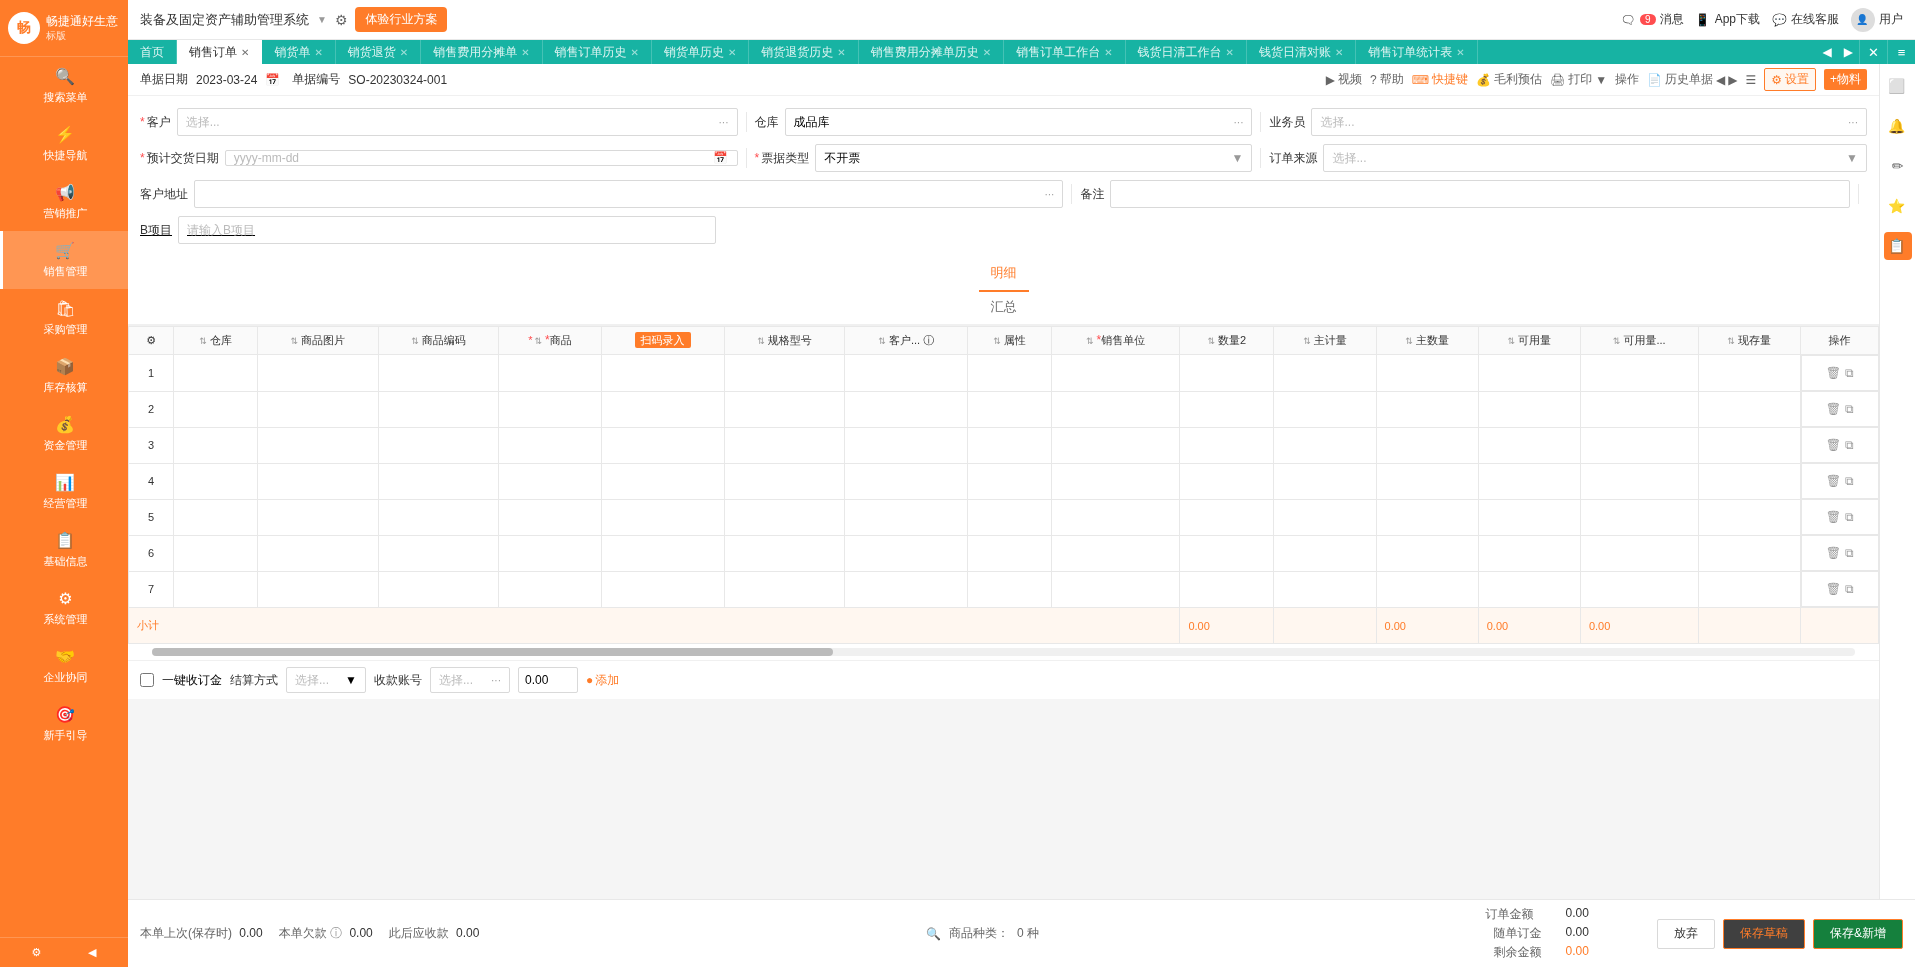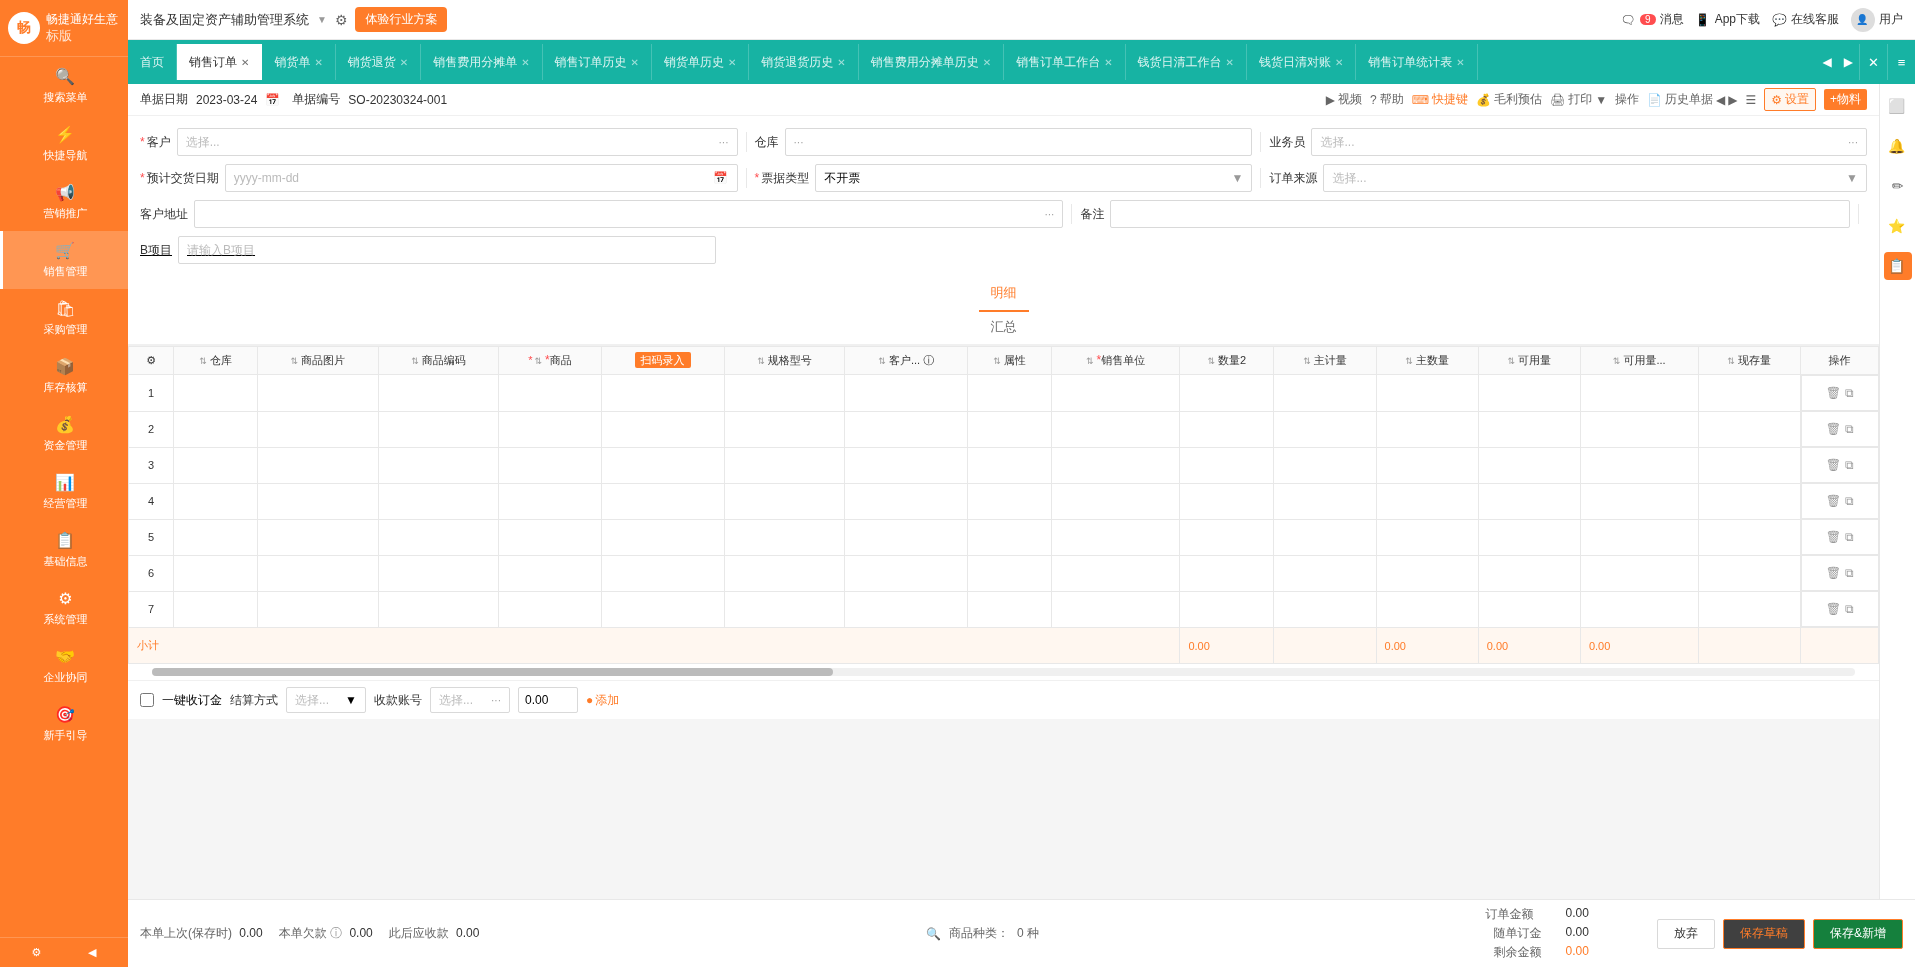--- a/index.html
+++ b/index.html
@@ -27,21 +27,21 @@
     .system-title { font-size: 13px; color: #333; }
     .system-title-chevron { color: #999; font-size: 10px; }
     .gear-icon { color: #666; cursor: pointer; font-size: 14px; }
     .industry-btn { background: #ff7c29; color: #fff; border: none; padding: 4px 10px; border-radius: 4px; cursor: pointer; font-size: 12px; }
     .top-header-right { display: flex; align-items: center; gap: 12px; }
     .header-action { display: flex; align-items: center; gap: 4px; color: #333; cursor: pointer; font-size: 12px; }
     .badge { background: #ff4d4f; color: #fff; border-radius: 10px; padding: 0 4px; font-size: 10px; min-width: 16px; text-align: center; }
     .user-avatar { width: 24px; height: 24px; background: #ddd; border-radius: 50%; display: flex; align-items: center; justify-content: center; font-size: 10px; }
 
     
-    .nav-tabs { background: #17b3a3; display: flex; align-items: center; overflow: hidden; flex-shrink: 0; height: 44px; }
+    .nav-tabs { background: #17b3a3; display: flex; align-items: center; overflow: hidden; flex-shrink: 0; height: 24px; }
     .nav-tab { padding: 0 12px; height: 36px; display: flex; align-items: center; gap: 4px; color: rgba(255,255,255,0.85); cursor: pointer; white-space: nowrap; font-size: 12px; border-right: 1px solid rgba(255,255,255,0.2); flex-shrink: 0; }
     .nav-tab.active { background: #fff; color: #333; }
     .nav-tab .close-x { font-size: 10px; opacity: 0.7; }
     .nav-tab-arrow { color: #fff; padding: 0 6px; cursor: pointer; height: 36px; display: flex; align-items: center; }
     .nav-tab-controls { display: flex; align-items: center; margin-left: auto; }
     .nav-tab-ctrl-btn { color: #fff; width: 28px; height: 36px; display: flex; align-items: center; justify-content: center; cursor: pointer; font-size: 13px; border-left: 1px solid rgba(255,255,255,0.2); }
 
     
     .content { flex: 1; display: flex; overflow: hidden; }
     .page-content { flex: 1; overflow-y: auto; background: #f5f5f5; }
@@ -102,21 +102,21 @@
     .scroll-thumb { height: 8px; background: #bbb; border-radius: 4px; width: 40%; }
   </style>
 </head>
 <body>
 
 <div class="sidebar">
   <div class="sidebar-logo">
     <div class="sidebar-logo-icon">畅</div>
     <div class="sidebar-logo-text">
       <div>畅捷通好生意</div>
-      <div style="font-size:13px;opacity:0.8;">标版</div>
+      <div style="font-size:10px;opacity:0.8;">标版</div>
     </div>
   </div>
   <div class="sidebar-nav">
 
   <div class="sidebar-nav-item">
         <span class="nav-icon">🔍</span>
         <span class="nav-label">搜索菜单</span>
       </div>
       <div class="sidebar-nav-item">
         <span class="nav-icon">⚡</span>
@@ -326,37 +326,38 @@
             <span class="form-label required">客户</span>
             <div style="flex:1;display:flex;align-items:center;border:1px solid #d9d9d9;height:28px;border-radius:2px;padding:0 8px;cursor:text;">
               <span style="color:#bbb;flex:1;">选择...</span>
               <span style="color:#999;font-size:10px;">···</span>
             </div>
           </div>
           <div class="form-divider"></div>
           <div class="form-field" style="flex:1;">
             <span class="form-label">仓库</span>
             <div style="flex:1;display:flex;align-items:center;border:1px solid #d9d9d9;height:28px;border-radius:2px;padding:0 8px;cursor:pointer;">
+              <span style="flex:1;">成品库</span>
               <span style="color:#999;font-size:10px;">···</span>
             </div>
           </div>
           <div class="form-divider"></div>
           <div class="form-field" style="flex:1.2;">
             <span class="form-label">业务员</span>
             <div style="flex:1;display:flex;align-items:center;border:1px solid #d9d9d9;height:28px;border-radius:2px;padding:0 8px;cursor:text;">
               <span style="color:#bbb;flex:1;">选择...</span>
               <span style="color:#999;font-size:10px;">···</span>
             </div>
           </div>
         </div>
 
         <div class="form-row">
           <div class="form-field" style="flex:1.2;">
             <span class="form-label required">预计交货日期</span>
-            <div style="flex:1;display:flex;align-items:center;border:1px solid #d9d9d9;height:28px;border-radius:2px;padding:0 8px;cursor:text;">
+            <div style="flex:1;display:flex;align-items:center;border:1px solid #d9d9d9;height:16px;border-radius:2px;padding:0 8px;cursor:text;">
               <span style="color:#bbb;flex:1;">yyyy-mm-dd</span>
               <span>📅</span>
             </div>
           </div>
           <div class="form-divider"></div>
           <div class="form-field" style="flex:1;">
             <span class="form-label required">票据类型</span>
             <div style="flex:1;display:flex;align-items:center;border:1px solid #d9d9d9;height:28px;border-radius:2px;padding:0 8px;cursor:pointer;">
               <span style="flex:1;">不开票</span>
               <span style="color:#999;">▼</span>

